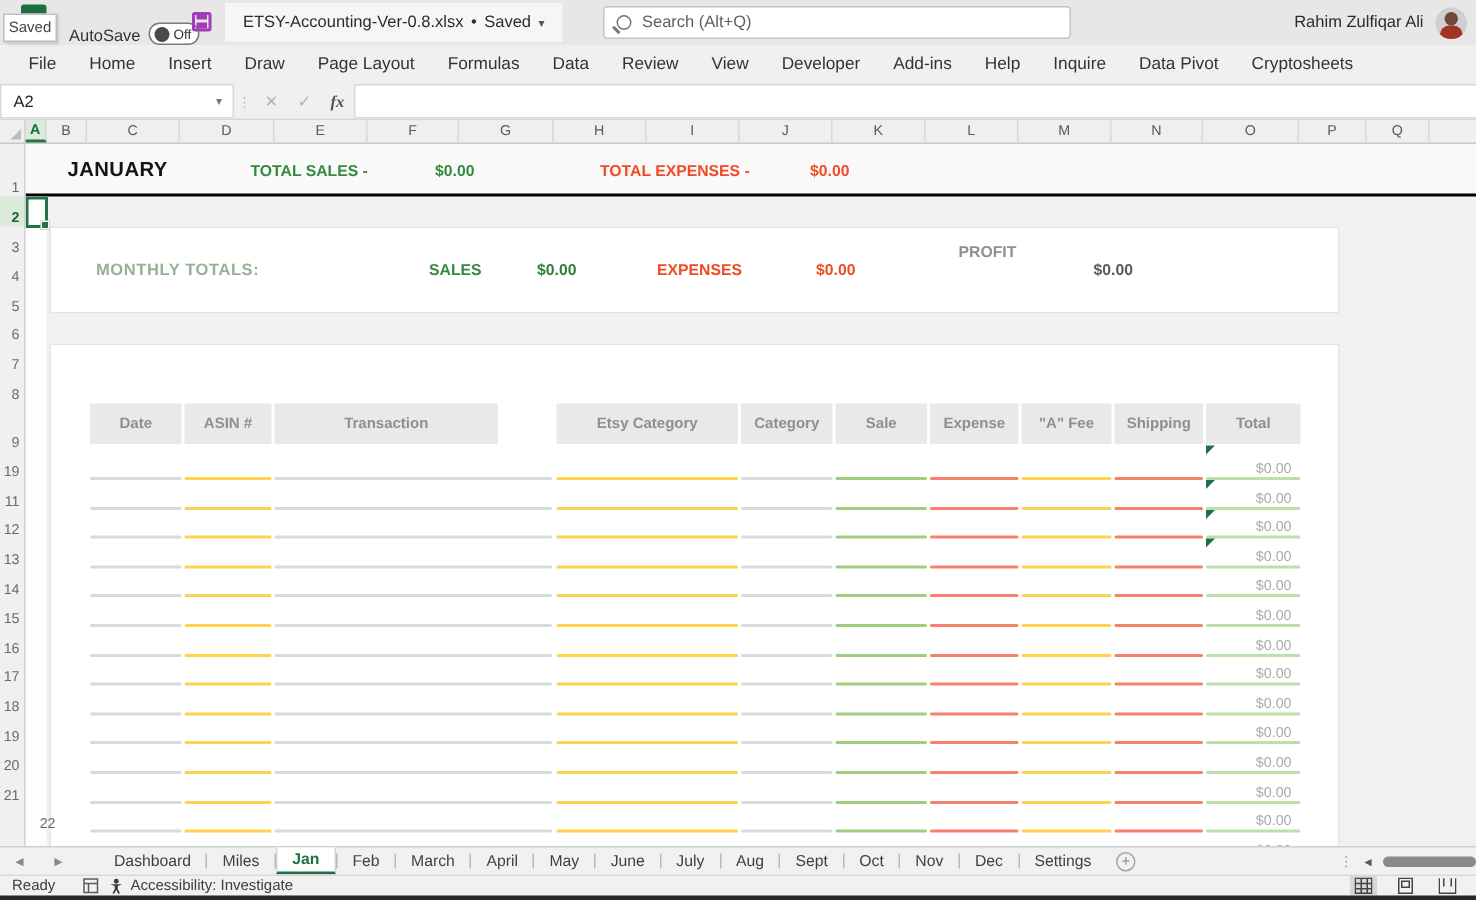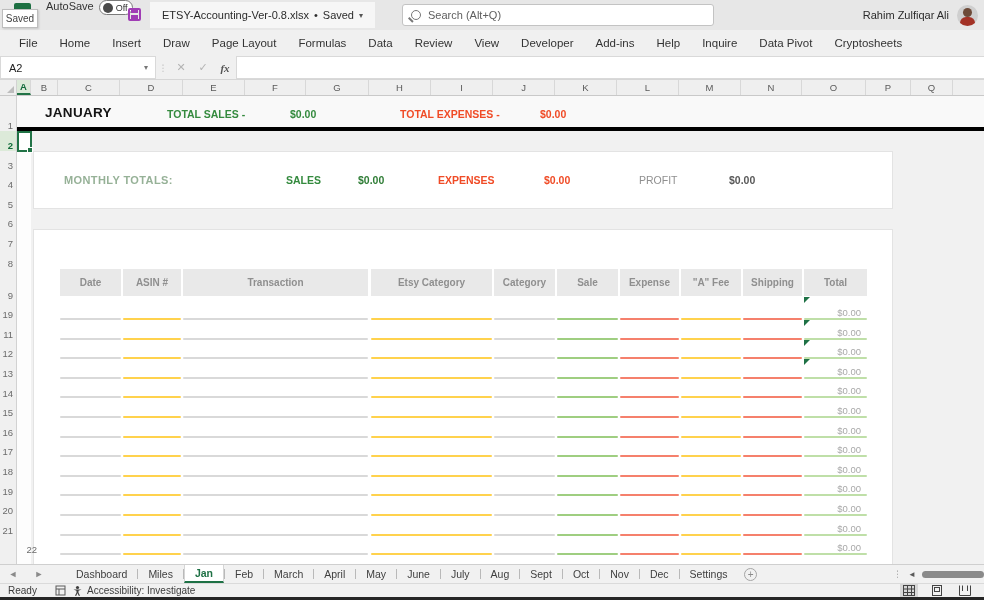--- a/index.html
+++ b/index.html
@@ -5,21 +5,21 @@
   *{margin:0;padding:0;box-sizing:border-box}
   html,body{width:984px;height:600px}
   .app{position:relative;width:984px;height:600px;font-family:"Liberation Sans",sans-serif;
        background:#f1f1f1;overflow:hidden;font-size:11px;color:#333}
 
   
   .titlebar{position:absolute;left:0;top:0;width:984px;height:30px;background:#e7e7e7;display:flex;align-items:center}
   .excel-logo{position:absolute;left:14px;top:3px;width:17px;height:15px;background:#1d6f42;border-radius:2px}
   .saved-tip{position:absolute;left:2px;top:9px;width:36px;height:19px;background:#fff;border:1px solid #bdbdbd;
              box-shadow:1px 1px 2px rgba(0,0,0,.15);font-size:10px;color:#444;display:flex;align-items:center;justify-content:center;z-index:3}
-  .autosave{position:absolute;left:46px;top:0;height:30px;display:flex;align-items:flex-start;gap:5px;font-size:11px;color:#333}
+  .autosave{position:absolute;left:46px;top:0;height:30px;display:flex;align-items:flex-end;gap:5px;font-size:11px;color:#333}
   .toggle{width:34px;height:15px;border:1px solid #7a7a7a;border-radius:8px;background:#fff;display:flex;align-items:center;padding:1px 3px;gap:3px}
   .knob{width:10px;height:10px;border-radius:50%;background:#4a4a4a}
   .toggle span{font-size:9px;color:#333}
   .floppy{position:absolute;left:128px;top:8px;width:13px;height:13px;border:2px solid #a03db5;border-radius:2px}
   .floppy:before{content:"";position:absolute;left:1px;top:-1px;width:7px;height:4px;background:#a03db5}
   .floppy:after{content:"";position:absolute;left:1px;bottom:0;width:7px;height:4px;background:#a03db5}
   .filechip{position:absolute;left:150px;top:2px;height:26px;padding:0 12px;background:#f6f6f6;display:flex;align-items:center;gap:5px;font-size:11px;color:#2b2b2b}
   .filechip .chev{font-size:8px;color:#555}
   .searchbox{position:absolute;left:402px;top:4px;width:312px;height:22px;background:#fff;border:1px solid #c3c3c3;border-radius:3px;
              display:flex;align-items:center;padding:0 8px;gap:7px;color:#5f5f5f}
@@ -50,37 +50,37 @@
   .ch{height:15px;border-right:1px solid #d8d8d8;font-size:9.5px;color:#5a5a5a;display:flex;align-items:center;justify-content:center;flex:0 0 auto}
   .ch.sel{background:#dcead9;color:#0f6b39;border-bottom:2px solid #217346;font-weight:bold}
 
   
   .grid{position:absolute;left:0;top:96px;width:984px;height:468px;overflow:hidden;background:#f1f1f1}
   .gutter{position:absolute;left:0;top:0;width:17px;height:468px;background:#f0f0f0;border-right:1px solid #d2d2d2;z-index:5}
   .rn{position:absolute;left:0;width:16px;font-size:9.5px;color:#6b6b6b;text-align:right;padding-right:3px;display:flex;align-items:flex-end;justify-content:flex-end}
   .rn.sel{background:#dcead9;color:#0f6b39;font-weight:bold}
   .canvas{position:absolute;left:17px;top:0;width:967px;height:468px}
   .colA-strip{position:absolute;left:0;top:0;width:14px;height:468px;background:#fdfdfd}
-  .row1band{position:absolute;left:0;top:0;width:967px;height:35px;background:#f9f9f9;border-bottom:4px solid #000000}
+  .row1band{position:absolute;left:0;top:0;width:967px;height:35px;background:#f9f9f9;border-bottom:2px solid #000000}
   .t-jan{position:absolute;left:28px;top:9px;font-size:13.5px;font-weight:bold;color:#141414;letter-spacing:.3px}
   .t-sales-l{position:absolute;left:150px;top:12px;font-size:10.5px;font-weight:bold;color:#348a3e}
   .t-sales-v{position:absolute;left:273px;top:12px;font-size:10.5px;font-weight:bold;color:#348a3e}
   .t-exp-l{position:absolute;left:383px;top:12px;font-size:10.5px;font-weight:bold;color:#f04b26}
   .t-exp-v{position:absolute;left:523px;top:12px;font-size:10.5px;font-weight:bold;color:#f04b26}
   .sel-cell{position:absolute;left:0;top:35px;width:15px;height:21px;background:#fff;border:2px solid #217346;z-index:4}
   .sel-cell:after{content:"";position:absolute;right:-3px;bottom:-3px;width:4px;height:4px;background:#217346;border:1px solid #fff}
   .card{position:absolute;background:#fff;border:1px solid #e3e3e3}
   .card.monthly{left:16px;top:55px;width:860px;height:58px}
   .card.table{left:16px;top:133px;width:860px;height:340px}
   .m-label{position:absolute;left:30px;top:22px;font-size:11px;font-weight:bold;color:#96b197;letter-spacing:.4px}
   .m-sales-l{position:absolute;left:252px;top:22px;font-size:10.5px;font-weight:bold;color:#348a3e}
   .m-sales-v{position:absolute;left:324px;top:22px;font-size:10.5px;font-weight:bold;color:#2f7d36}
   .m-exp-l{position:absolute;left:404px;top:22px;font-size:10.5px;font-weight:bold;color:#f04b26}
   .m-exp-v{position:absolute;left:510px;top:22px;font-size:10.5px;font-weight:bold;color:#f04b26}
-  .m-prof-l{position:absolute;left:605px;top:22px;font-size:10.5px;font-weight:normal;color:#8f8f8f}
+  .m-prof-l{position:absolute;left:605px;top:10px;font-size:10.5px;font-weight:bold;color:#8f8f8f}
   .m-prof-v{position:absolute;left:695px;top:22px;font-size:10.5px;font-weight:bold;color:#595959}
   .thead-cell{position:absolute;top:39px;height:27px;background:#e9e9e9;color:#8f8f8f;font-size:10px;font-weight:bold;
               display:flex;align-items:center;justify-content:center}
   .trow{position:absolute;left:0;width:860px;height:20px}
   .uline{position:absolute;bottom:1px;height:2px;border-radius:1px}
   .tval{position:absolute;bottom:3px;text-align:right;font-size:9.5px;color:#a9a9a9;padding-right:6px}
   .cmark{position:absolute;width:0;height:0;border-top:6px solid #1e7145;border-right:6px solid transparent;z-index:2}
 
   
   .tabbar{position:absolute;left:0;top:564px;width:984px;height:19px;background:#f1f1f1;border-top:1px solid #cfcfcf;display:flex;align-items:stretch}
@@ -236,21 +236,21 @@
         <span class="m-sales-v">$0.00</span>
         <span class="m-exp-l">EXPENSES</span>
         <span class="m-exp-v">$0.00</span>
         <span class="m-prof-l">PROFIT</span>
         <span class="m-prof-v">$0.00</span>
       </div>
 
       <div class="card table" id="tablecard">
           <div class="thead-cell" style="left: 26px; width: 61px;">Date</div>
           <div class="thead-cell" style="left: 89px; width: 58px;">ASIN #</div>
-          <div class="thead-cell" style="left: 149px; width: 185px;">Transaction</div>
+          <div class="thead-cell" style="left: 149px; width: 149px;">Transaction</div>
           <div class="thead-cell" style="left: 337px; width: 121px;">Etsy Category</div>
           <div class="thead-cell" style="left: 460px; width: 61px;">Category</div>
           <div class="thead-cell" style="left: 523px; width: 61px;">Sale</div>
           <div class="thead-cell" style="left: 586px; width: 59px;">Expense</div>
           <div class="thead-cell" style="left: 647px; width: 60px;">"A" Fee</div>
           <div class="thead-cell" style="left: 709px; width: 59px;">Shipping</div>
           <div class="thead-cell" style="left: 770px; width: 63px;">Total</div>
           <div class="cmark" style="left: 770px; top: 67px; border-top-color: rgb(30, 113, 69);"></div>
           <div class="trow" style="top: 71px;">
             <div class="uline" style="left: 26px; width: 61px; background: rgb(217, 217, 217);"></div>

